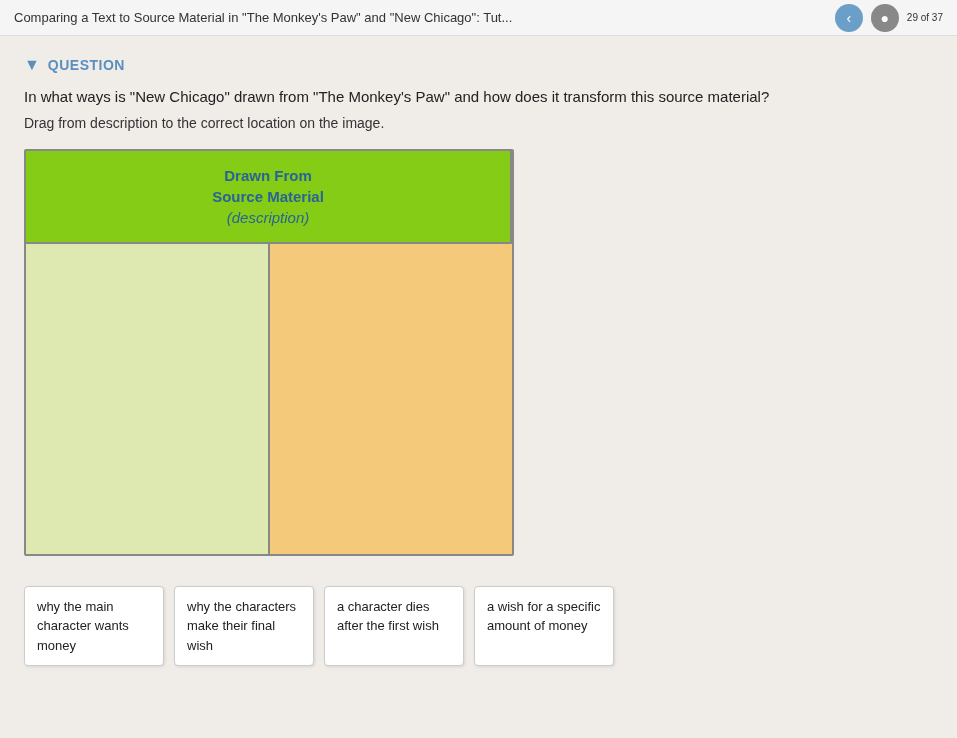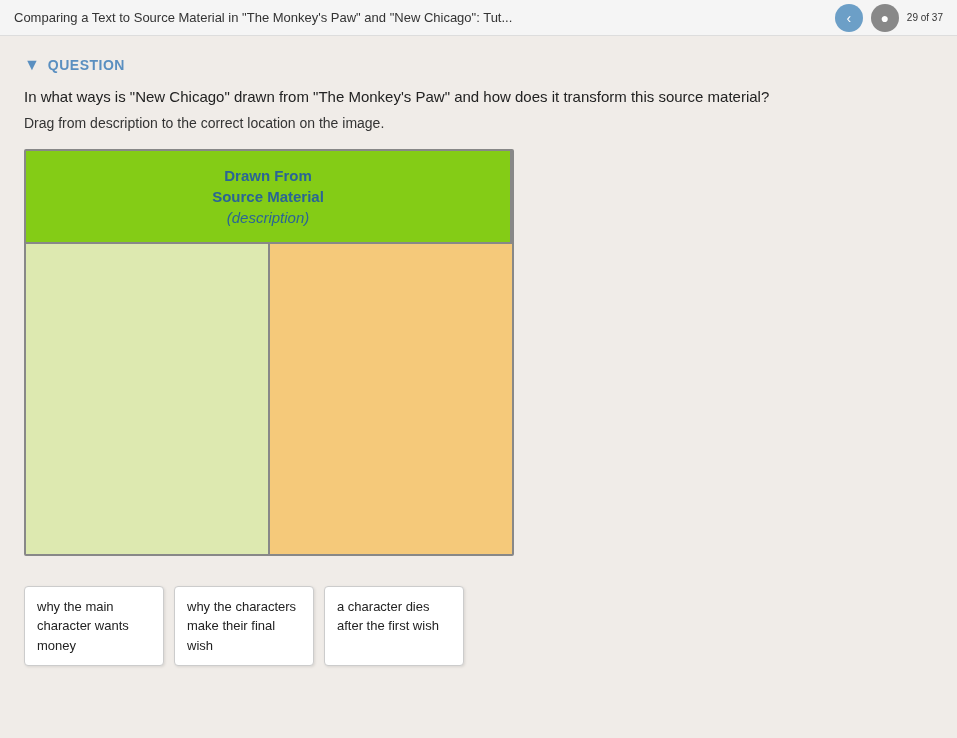--- a/index.html
+++ b/index.html
@@ -207,15 +207,16 @@
     <div class="drag-table-body">
       <div class="drop-zone left"></div>
       <div class="drop-zone right"></div>
     </div>
   </div>
 
   <div class="drag-items-area">
     <div class="drag-item">why the main character wants money</div>
     <div class="drag-item">why the characters make their final wish</div>
     <div class="drag-item">a character dies after the first wish</div>
+    <div class="drag-item">a wish for a specific amount of money</div>
   </div>
 
 </div>
 
 </body></html>

